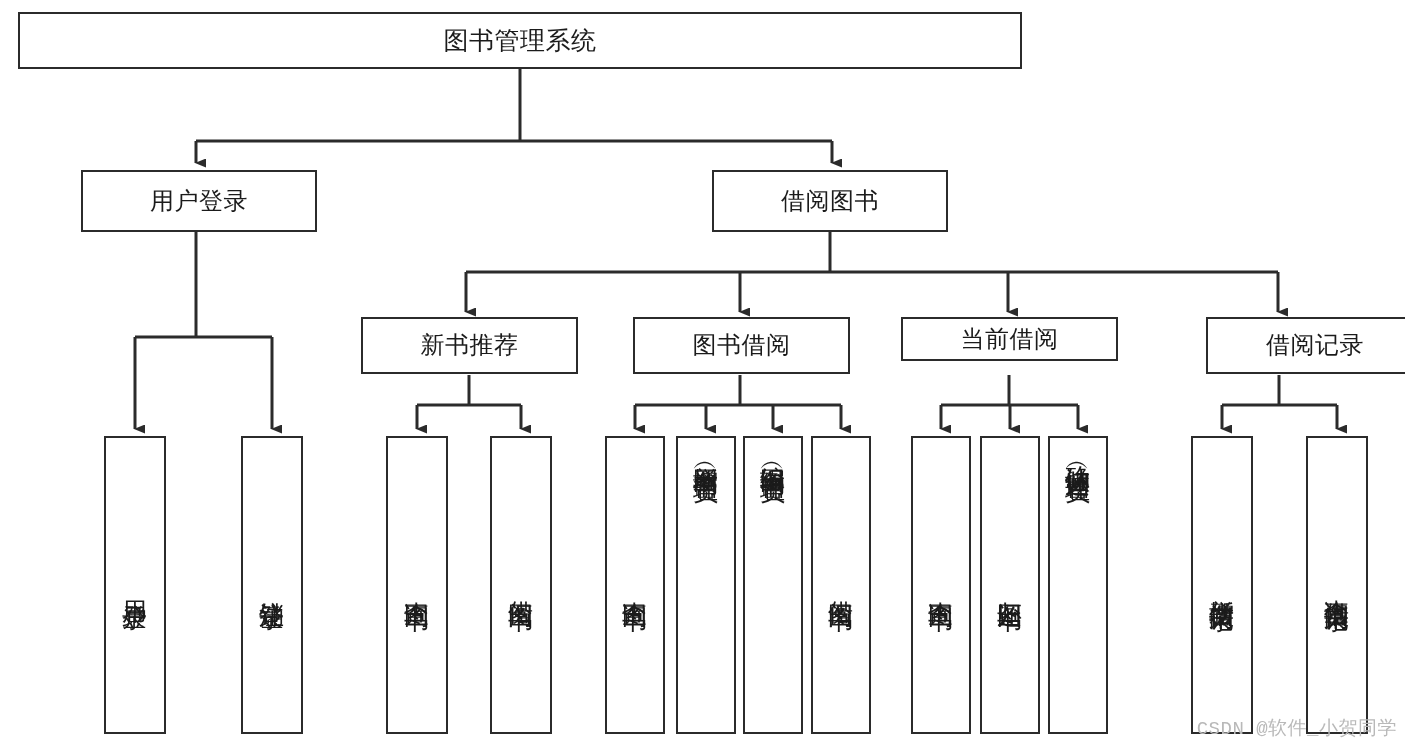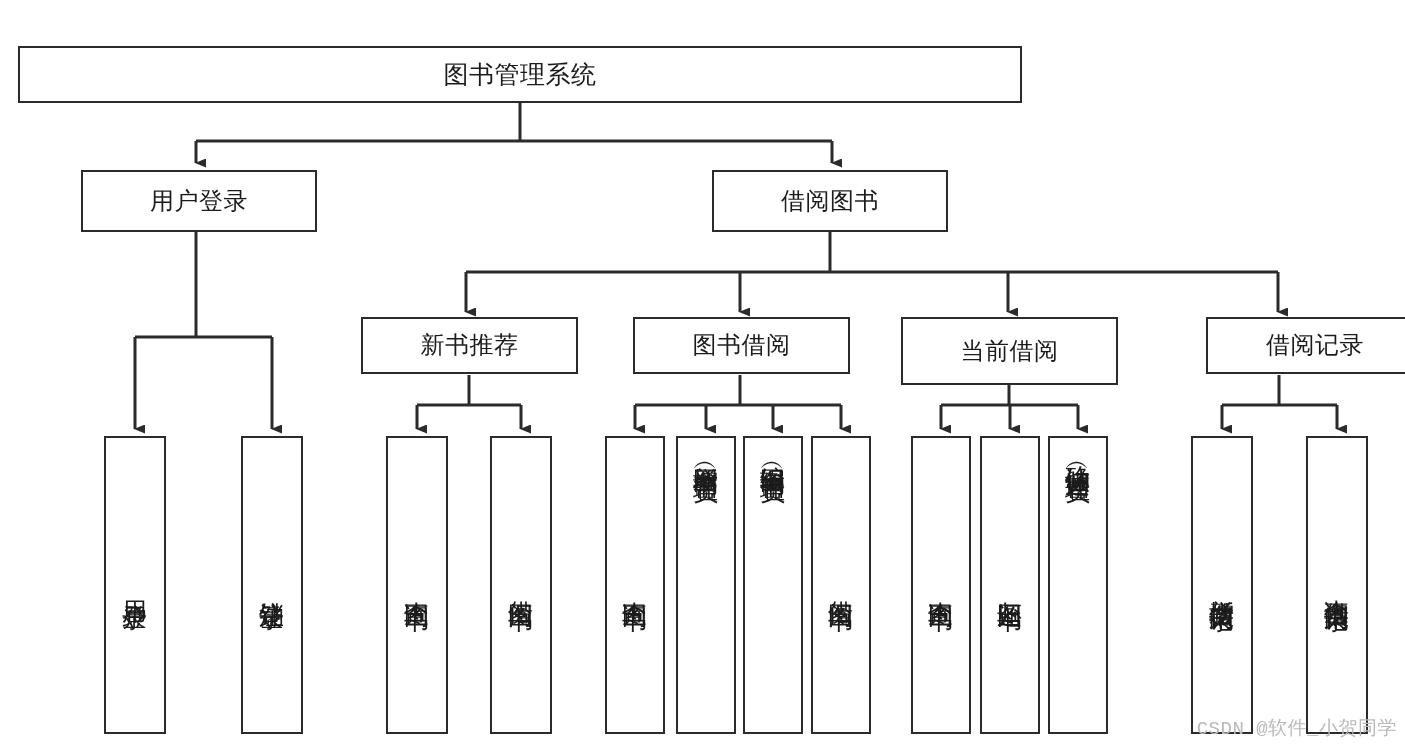--- a/index.html
+++ b/index.html
@@ -124,38 +124,38 @@
       <path d="M1010,405 L1010,429" marker-end="url(#arrowhead)"></path>
       <path d="M1078,405 L1078,429" marker-end="url(#arrowhead)"></path>
 
       <path d="M1279,375 L1279,405"></path>
       <path d="M1222,405 L1337,405"></path>
       <path d="M1222,405 L1222,429" marker-end="url(#arrowhead)"></path>
       <path d="M1337,405 L1337,429" marker-end="url(#arrowhead)"></path>
     </g>
   </svg>
 
-  <div class="node horizontal" id="root-node" style="left:18px; top:12px; width:1004px; height:57px;margin-top:34px;">
+  <div class="node horizontal" id="root-node" style="left:18px; top:12px; width:1004px; height:57px;">
     <span class="label">图书管理系统</span>
   </div>
 
   <div class="node horizontal" style="left:81px; top:170px; width:236px; height:62px;">
     <span class="label">用户登录</span>
   </div>
   <div class="node horizontal" style="left:712px; top:170px; width:236px; height:62px;">
     <span class="label">借阅图书</span>
   </div>
 
   <div class="node horizontal" style="left:361px; top:317px; width:217px; height:57px;">
     <span class="label">新书推荐</span>
   </div>
   <div class="node horizontal" style="left:633px; top:317px; width:217px; height:57px;">
     <span class="label">图书借阅</span>
   </div>
-  <div class="node horizontal" style="left:901px; top:317px; width:217px; height:68px;">
+  <div class="node horizontal" style="left:901px; top:317px; width:217px; height:44px;">
     <span class="label">当前借阅</span>
   </div>
   <div class="node horizontal" style="left:1206px; top:317px; width:218px; height:57px;">
     <span class="label">借阅记录</span>
   </div>
 
   <div class="node vertical center-text" style="left:104px; top:436px; width:62px; height:298px;">
     <span class="label">用户登录</span>
   </div>
   <div class="node vertical center-text" style="left:241px; top:436px; width:62px; height:298px;">

